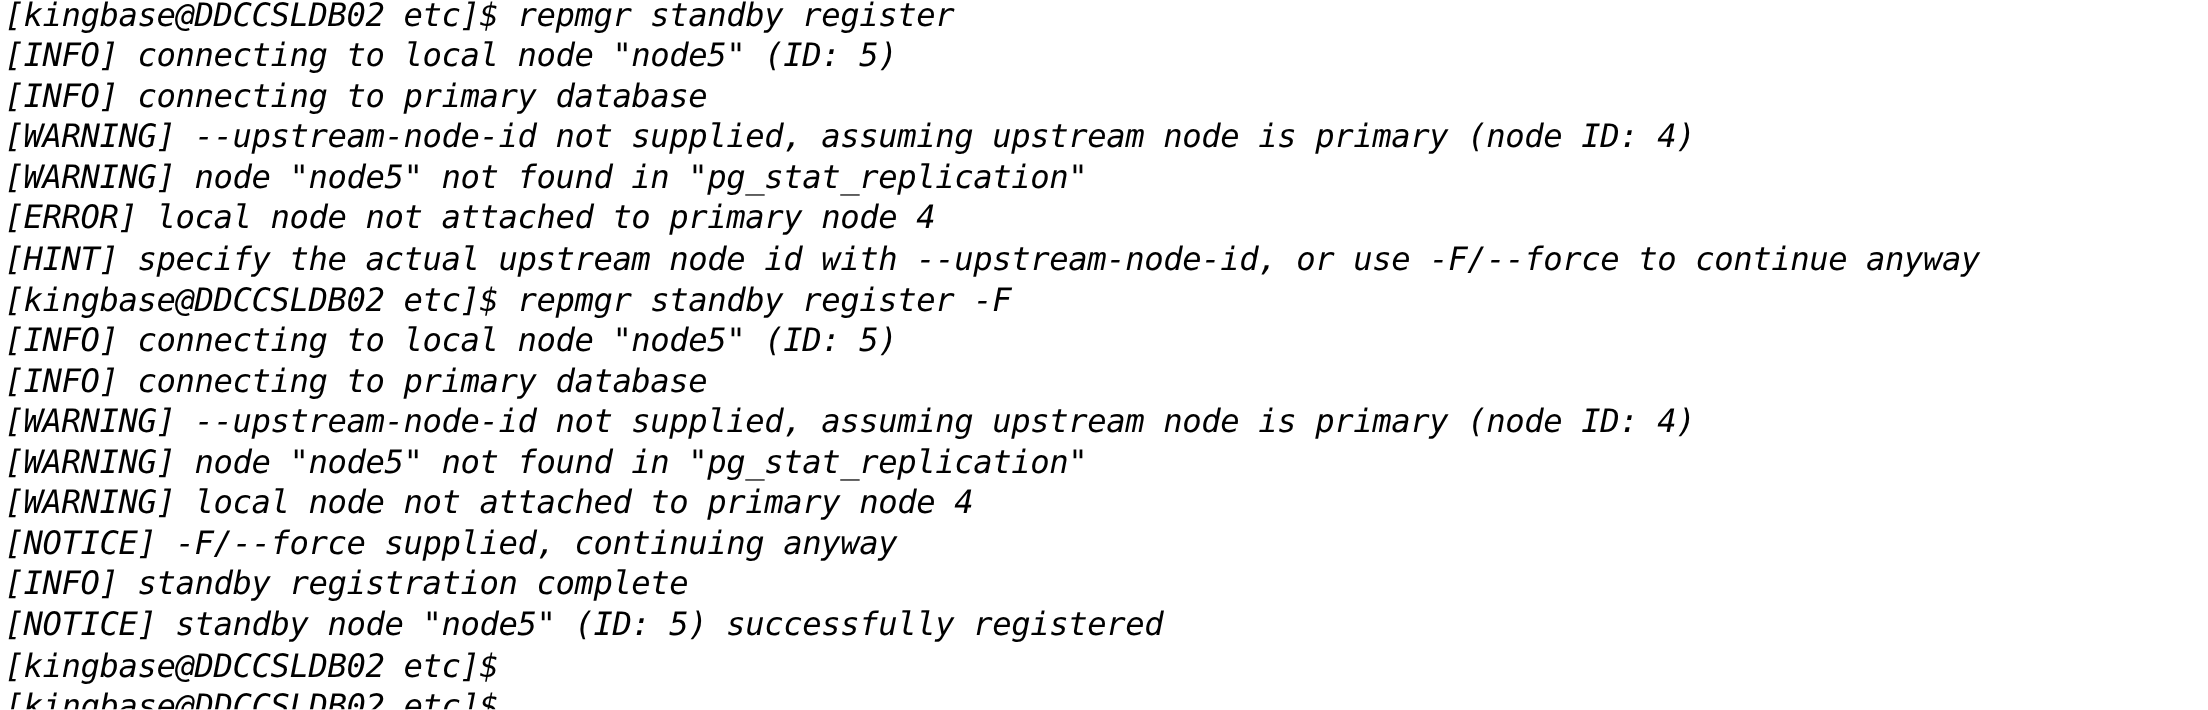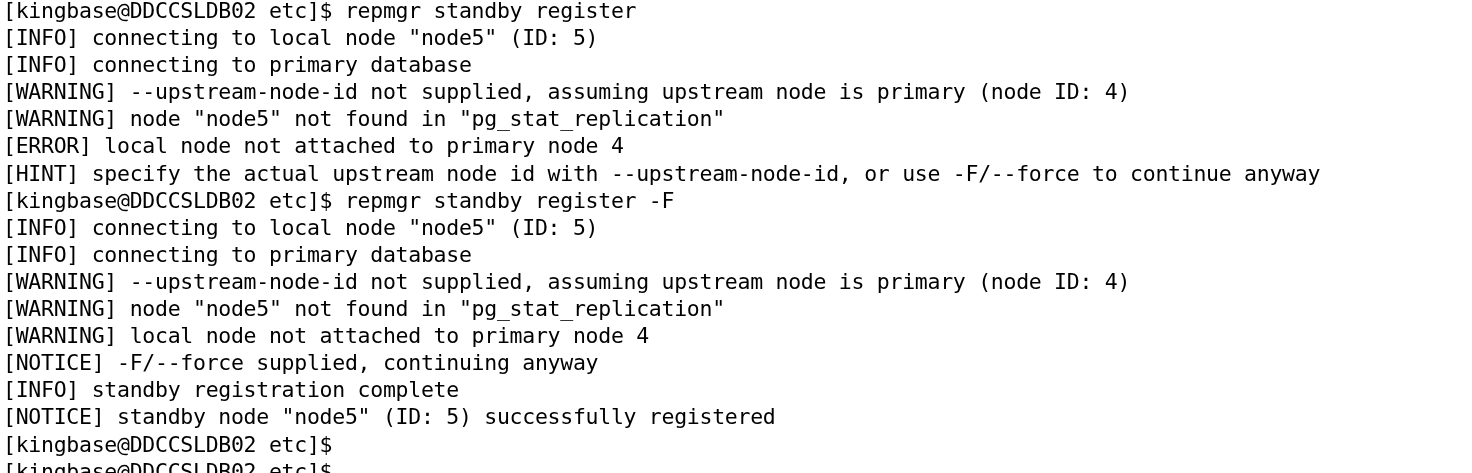--- a/index.html
+++ b/index.html
@@ -15,20 +15,21 @@
   }
   #terminal {
     position: relative;
     width: 1472px;
     height: 473px;
     background: #ffffff;
     color: #000000;
     overflow: hidden;
     box-sizing: border-box;
     padding-left: 3px;
+    font-style: italic;
   }
   #terminal-output {
     position: absolute;
     top: -3px;
     left: 3px;
     right: 0;
     margin: 0;
     font-family: "DejaVu Sans Mono", "Liberation Mono", monospace;
     font-size: 21.5px;
     line-height: 27.1px;

